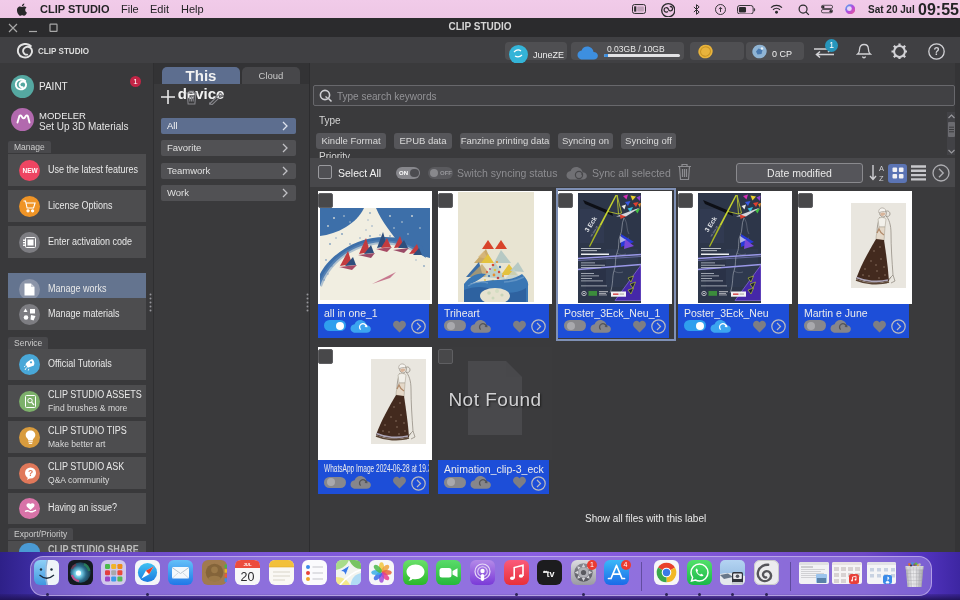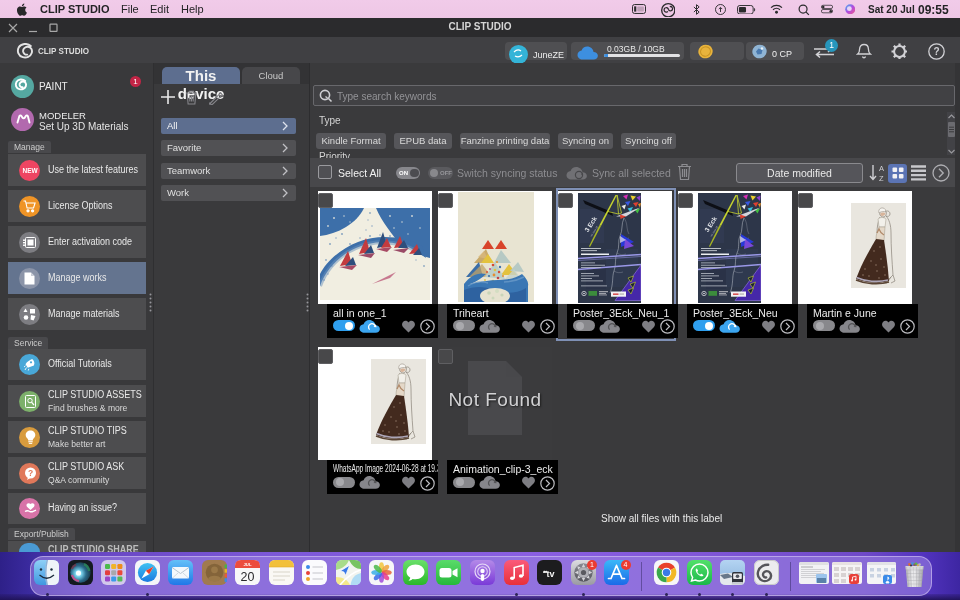--- a/index.html
+++ b/index.html
@@ -32,21 +32,21 @@
   .mrow { position:absolute; left:7px; width:135px; height:16px; background:#515154; border-radius:2px; color:#e0e0e0; font-size:9.5px; line-height:16px; padding-left:6px; }
   .mrow .chv { position:absolute; right:6px; top:3px; width:10px; height:10px; }
 
   
   #main { position:absolute; left:310px; top:45px; width:645px; height:489px; background:#3a3a3c; overflow:hidden; }
   .chip { position:absolute; top:0; height:16px; background:#56565a; border-radius:3px; color:#dadada; font-size:9.5px; line-height:16px; text-align:center; }
 
   
   .card { position:absolute; width:114px; height:147px; }
   .thumb { position:absolute; left:0; top:0; width:114px; height:113px; background:#ffffff; overflow:hidden; }
-  .cfoot { position:absolute; left:9px; top:113px; width:111px; height:34px; background:#000000; }
+  .cfoot { position:absolute; left:0; top:113px; width:111px; height:34px; background:#1d4ed8; }
   .cname { position:absolute; left:6px; top:3px; color:#ececec; font-size:10.5px; white-space:nowrap; overflow:hidden; width:104px; }
   .cbox { position:absolute; left:0px; top:2px; width:15px; height:15px; background:#48484a; border:1px solid #5f5f62; border-radius:2px; }
   .tgl { position:absolute; left:6px; top:16.5px; width:22px; height:11px; border-radius:6px; }
   .tgl .knob { position:absolute; top:1.5px; width:8px; height:8px; border-radius:50%; }
   .tgl.on { background:#2f9fee; } .tgl.on .knob { right:2px; background:#ffffff; }
   .tgl.off { background:#88888c; } .tgl.off .knob { left:2.5px; background:#a9a9ad; }
 
   
   #desk { position:absolute; left:0; top:552px; width:960px; height:48px;
     background:linear-gradient(90deg,#2e2088 0%,#3a2a9e 3%,#6847c4 10%,#7c58d8 28%,#8a5fe2 55%,#8157d8 72%,#6f4ac8 90%,#5334c0 96%,#3d26a2 100%); }
@@ -112,21 +112,21 @@
         <linearGradient id="siri" x1="0" y1="0" x2="1" y2="1">
           <stop offset="0" stop-color="#3bb7f0"></stop>
           <stop offset="0.5" stop-color="#b04ae0"></stop>
           <stop offset="1" stop-color="#f05a8a"></stop>
         </linearGradient>
       </defs>
       <circle cx="6.5" cy="6.5" r="6.2" fill="url(#siri)"></circle>
       <circle cx="5.4" cy="5.8" r="3" fill="#ffffff" opacity="0.75"></circle>
     </svg>
   <div class="item" style="left:868px;top:3px;font-weight:600;font-size:10px;">Sat 20 Jul</div>
-  <div class="item" style="left:918px;top:3px;font-weight:600;font-size:12px;">09:55</div>
+  <div class="item" style="left:918px;top:3px;font-weight:600;font-size:16px;">09:55</div>
 </div>
 
 <div id="win">
   <div id="titlebar">
     <svg class="abs" style="left:8px;top:5px" width="54" height="10" viewBox="0 0 54 10">
         <g stroke="#a8a8a8" stroke-width="1.2" fill="none">
           <path d="M1 1l8 8M9 1l-8 8"></path>
           <path d="M21 8.5h8"></path>
           <rect x="42" y="1.2" width="7" height="7.2" rx="0.5"></rect>
         </g>
@@ -239,21 +239,21 @@
       <div class="ic" style="background:#7d7d82;"></div>
       <svg class="abs" style="left:15px;top:11px" width="13" height="11" viewBox="0 0 13 11">
           <rect x="2.5" y="0.5" width="10" height="10" rx="1" fill="none" stroke="#fff"></rect>
           <rect x="0" y="2.5" width="2" height="1.4" fill="#fff"></rect>
           <rect x="0" y="5" width="2" height="1.4" fill="#fff"></rect>
           <rect x="0" y="7.5" width="2" height="1.4" fill="#fff"></rect>
           <rect x="4.5" y="2.5" width="6" height="6" fill="#fff"></rect>
         </svg>
       <div class="lb" style="top:10px;">Enter activation code</div>
     </div>
-    <div class="srow" style="top:199px;background:#64748f;">
+    <div class="srow" style="top:210px;background:#64748f;">
       <div class="ic" style="background:#8b94a8;"></div>
       <svg class="abs" style="left:16px;top:10px" width="11" height="13" viewBox="0 0 11 13">
           <path d="M0.5 0.5h6.5l3.5 3.5v8.5h-10z" fill="#fff"></path>
           <path d="M7 0.5l3.5 3.5H7z" fill="#c9cdd6"></path>
         </svg>
       <div class="lb" style="top:10px;">Manage works</div>
     </div>
     <div class="srow" style="top:235px;">
       <div class="ic" style="background:#7d7d82;"></div>
       <svg class="abs" style="left:15px;top:10px" width="13" height="13" viewBox="0 0 13 13">
@@ -307,21 +307,21 @@
     </div>
     <div class="srow" style="top:430px;height:31px;">
       <div class="ic" style="background:#d873a8;top:5px;"></div>
       <svg class="abs" style="left:15.5px;top:9px" width="13" height="13" viewBox="0 0 13 13">
           <path d="M6.5 2.1C7.3 1 9 .8 9.9 1.8c.9.9.8 2.3-.1 3.2L6.5 8 3.2 5c-.9-.9-1-2.3-.1-3.2.9-1 2.6-.8 3.4.3z" fill="#fff"></path>
           <path d="M1 9.5c1.5-1 3-1 4.5-.2 1.2.6 2.5.6 3.7 0l2.8-1.2" stroke="#fff" stroke-width="1.3" fill="none"></path>
         </svg>
       <div class="lb" style="top:9px;">Having an issue?</div>
     </div>
 
-    <div class="seclab" style="top:465px;">Export/Publish</div>
+    <div class="seclab" style="top:465px;">Export/Priority</div>
     <div class="srow" style="top:478px;height:11px;">
       <div class="ic" style="background:#4a9ad4;width:21px;height:9px;border-radius:10px 10px 0 0;top:2px;"></div>
       <div class="lb" style="top:3px;font-weight:bold;color:#bdbdbd;">CLIP STUDIO SHARE</div>
     </div>
 
     <svg class="abs" style="left:149px;top:230px" width="3" height="20" viewBox="0 0 3 20">
         <g fill="#95959a">
           <circle cx="1.5" cy="1.5" r="1"></circle>
           <circle cx="1.5" cy="5.5" r="1"></circle>
           <circle cx="1.5" cy="9.5" r="1"></circle>
@@ -919,21 +919,21 @@
           <svg class="abs" style="left:74px;top:16px" width="15" height="13" viewBox="0 0 15 13">
             <path d="M7.5 2.5 C8.6 0.6 11.2 0.2 12.8 1.7 C14.4 3.2 14.3 5.7 12.8 7.2 L7.5 12.4 L2.2 7.2 C0.7 5.7 0.6 3.2 2.2 1.7 C3.8 0.2 6.4 0.6 7.5 2.5 Z" fill="#7e7e83"></path>
           </svg>
           <svg class="abs" style="left:92.5px;top:15.5px" width="15" height="15" viewBox="0 0 15 15">
             <circle cx="7.5" cy="7.5" r="6.7" fill="none" stroke="#bcbcc0" stroke-width="1.2"></circle>
             <path d="M6 4 L9.5 7.5 L6 11" fill="none" stroke="#bcbcc0" stroke-width="1.2"></path>
           </svg>
       </div>
       <div class="cbox"></div>
     </div>
-    <div class="abs" style="left:275px;top:450px;color:#eaeaea;font-size:10px;margin-left:16px;">Show all files with this label</div>
+    <div class="abs" style="left:275px;top:450px;color:#eaeaea;font-size:10px;">Show all files with this label</div>
   </div>
   <div class="abs" style="left:955px;top:45px;width:5px;height:489px;background:#343436;"></div>
 </div>
 
 <div id="desk">
   <div id="dock">
     <div class="dicon" style="left:3.4px;"><svg width="25" height="25" viewBox="0 0 25 25">
           <defs>
             <linearGradient id="fnd" x1="0" y1="0" x2="0" y2="1">
               <stop offset="0" stop-color="#8fd0f6"></stop>

